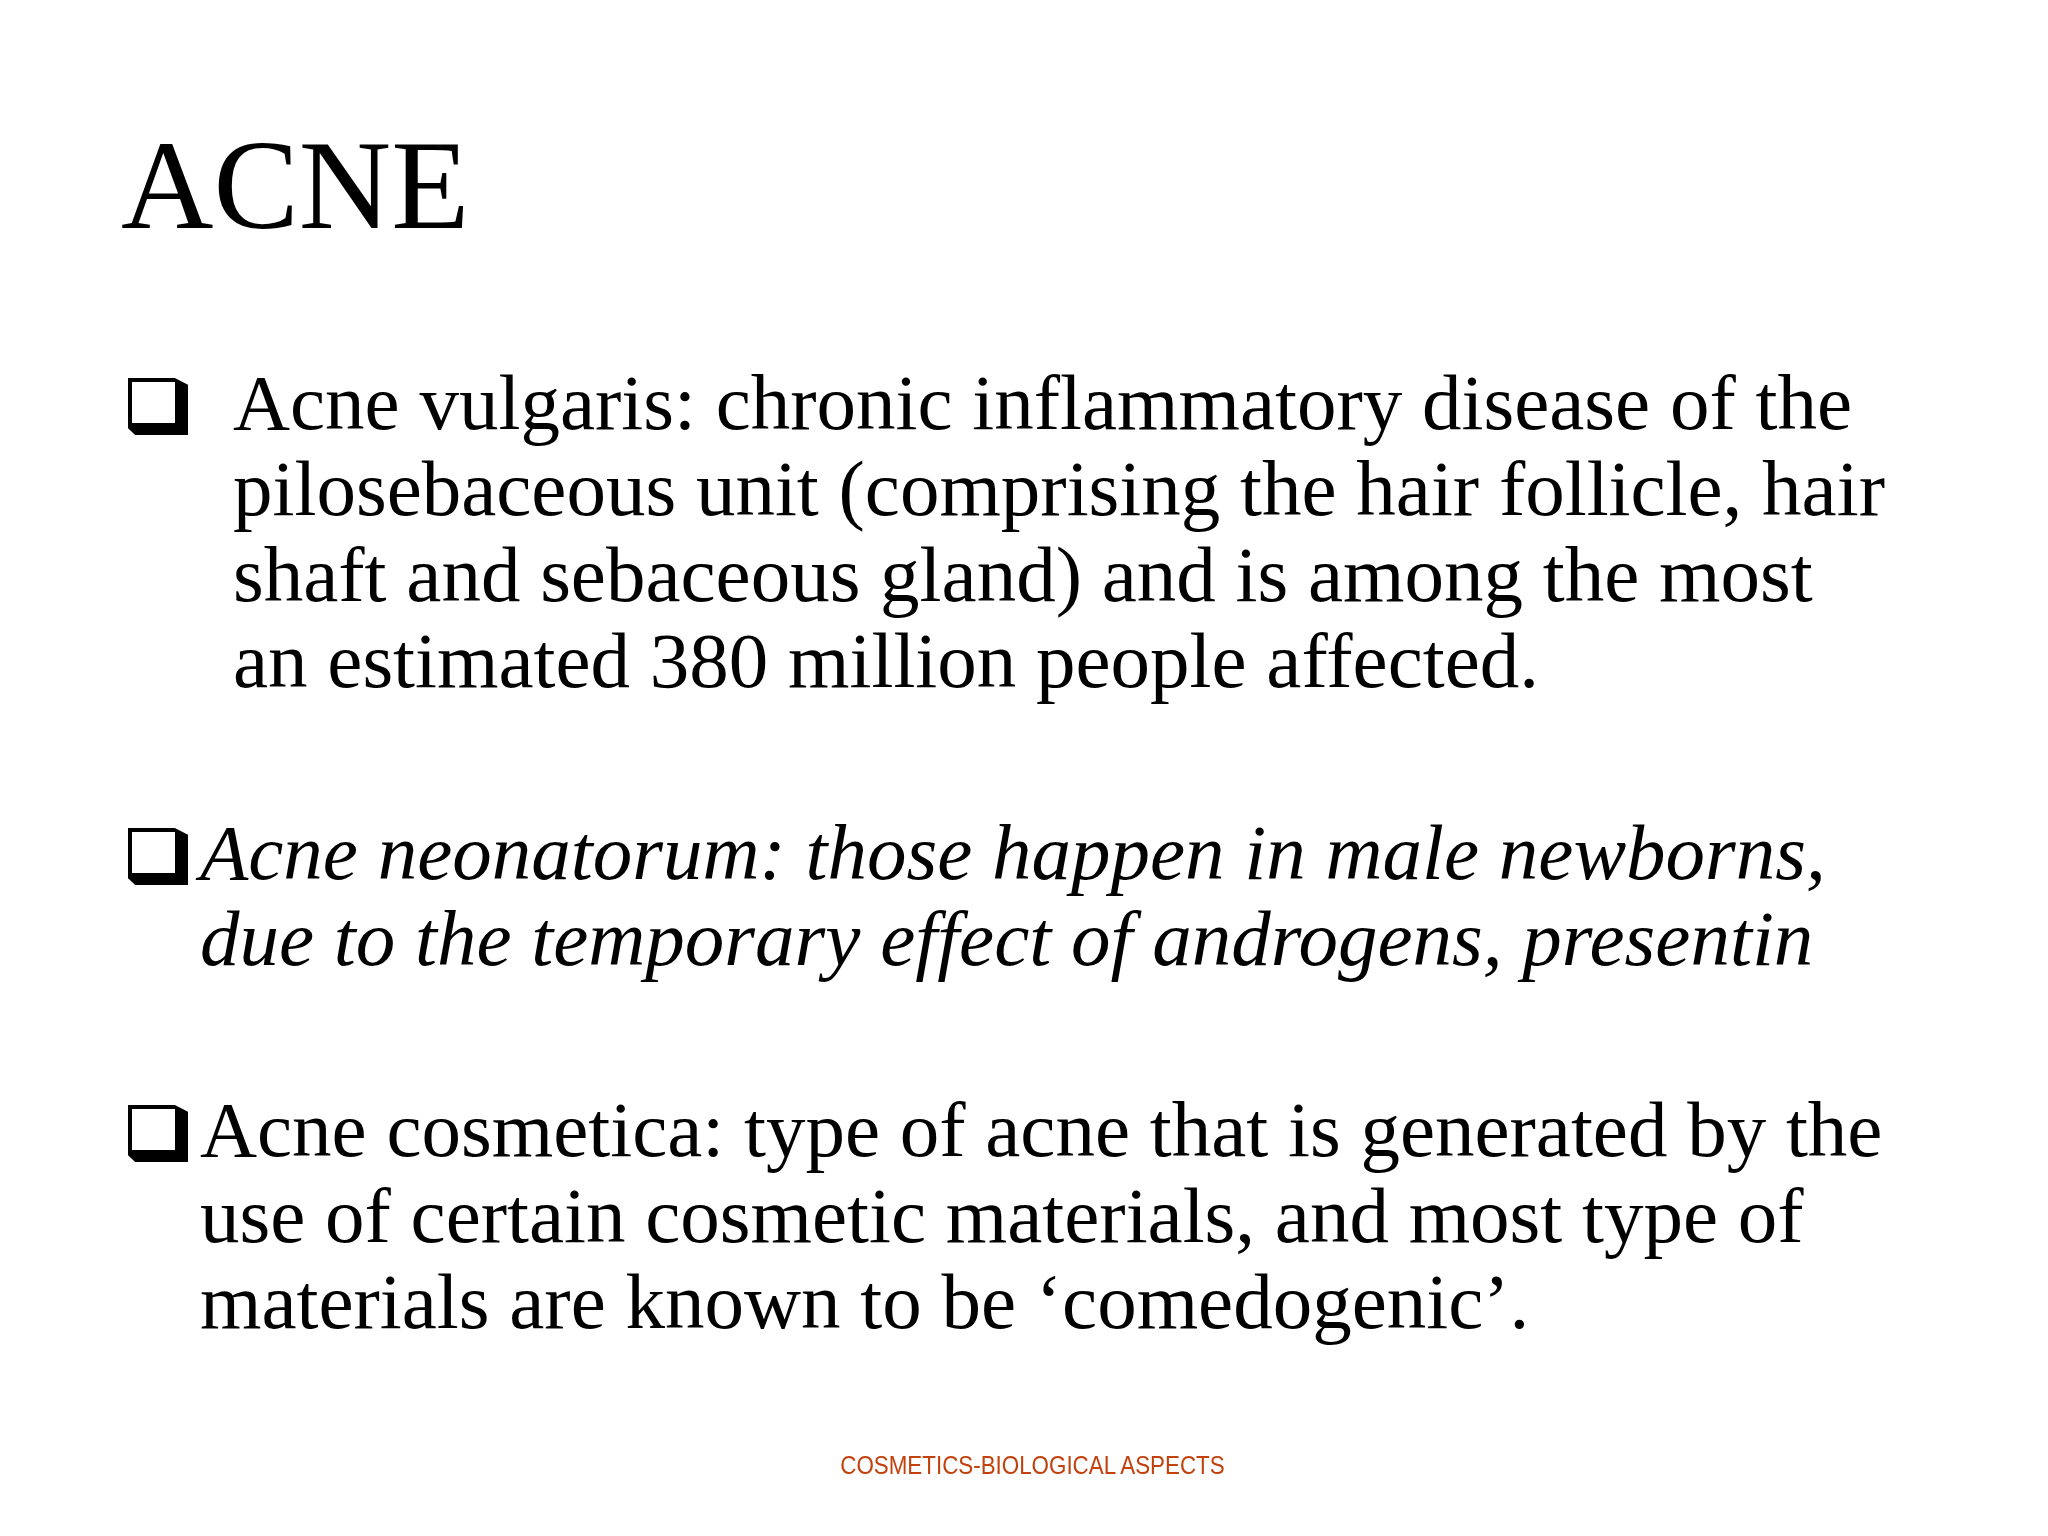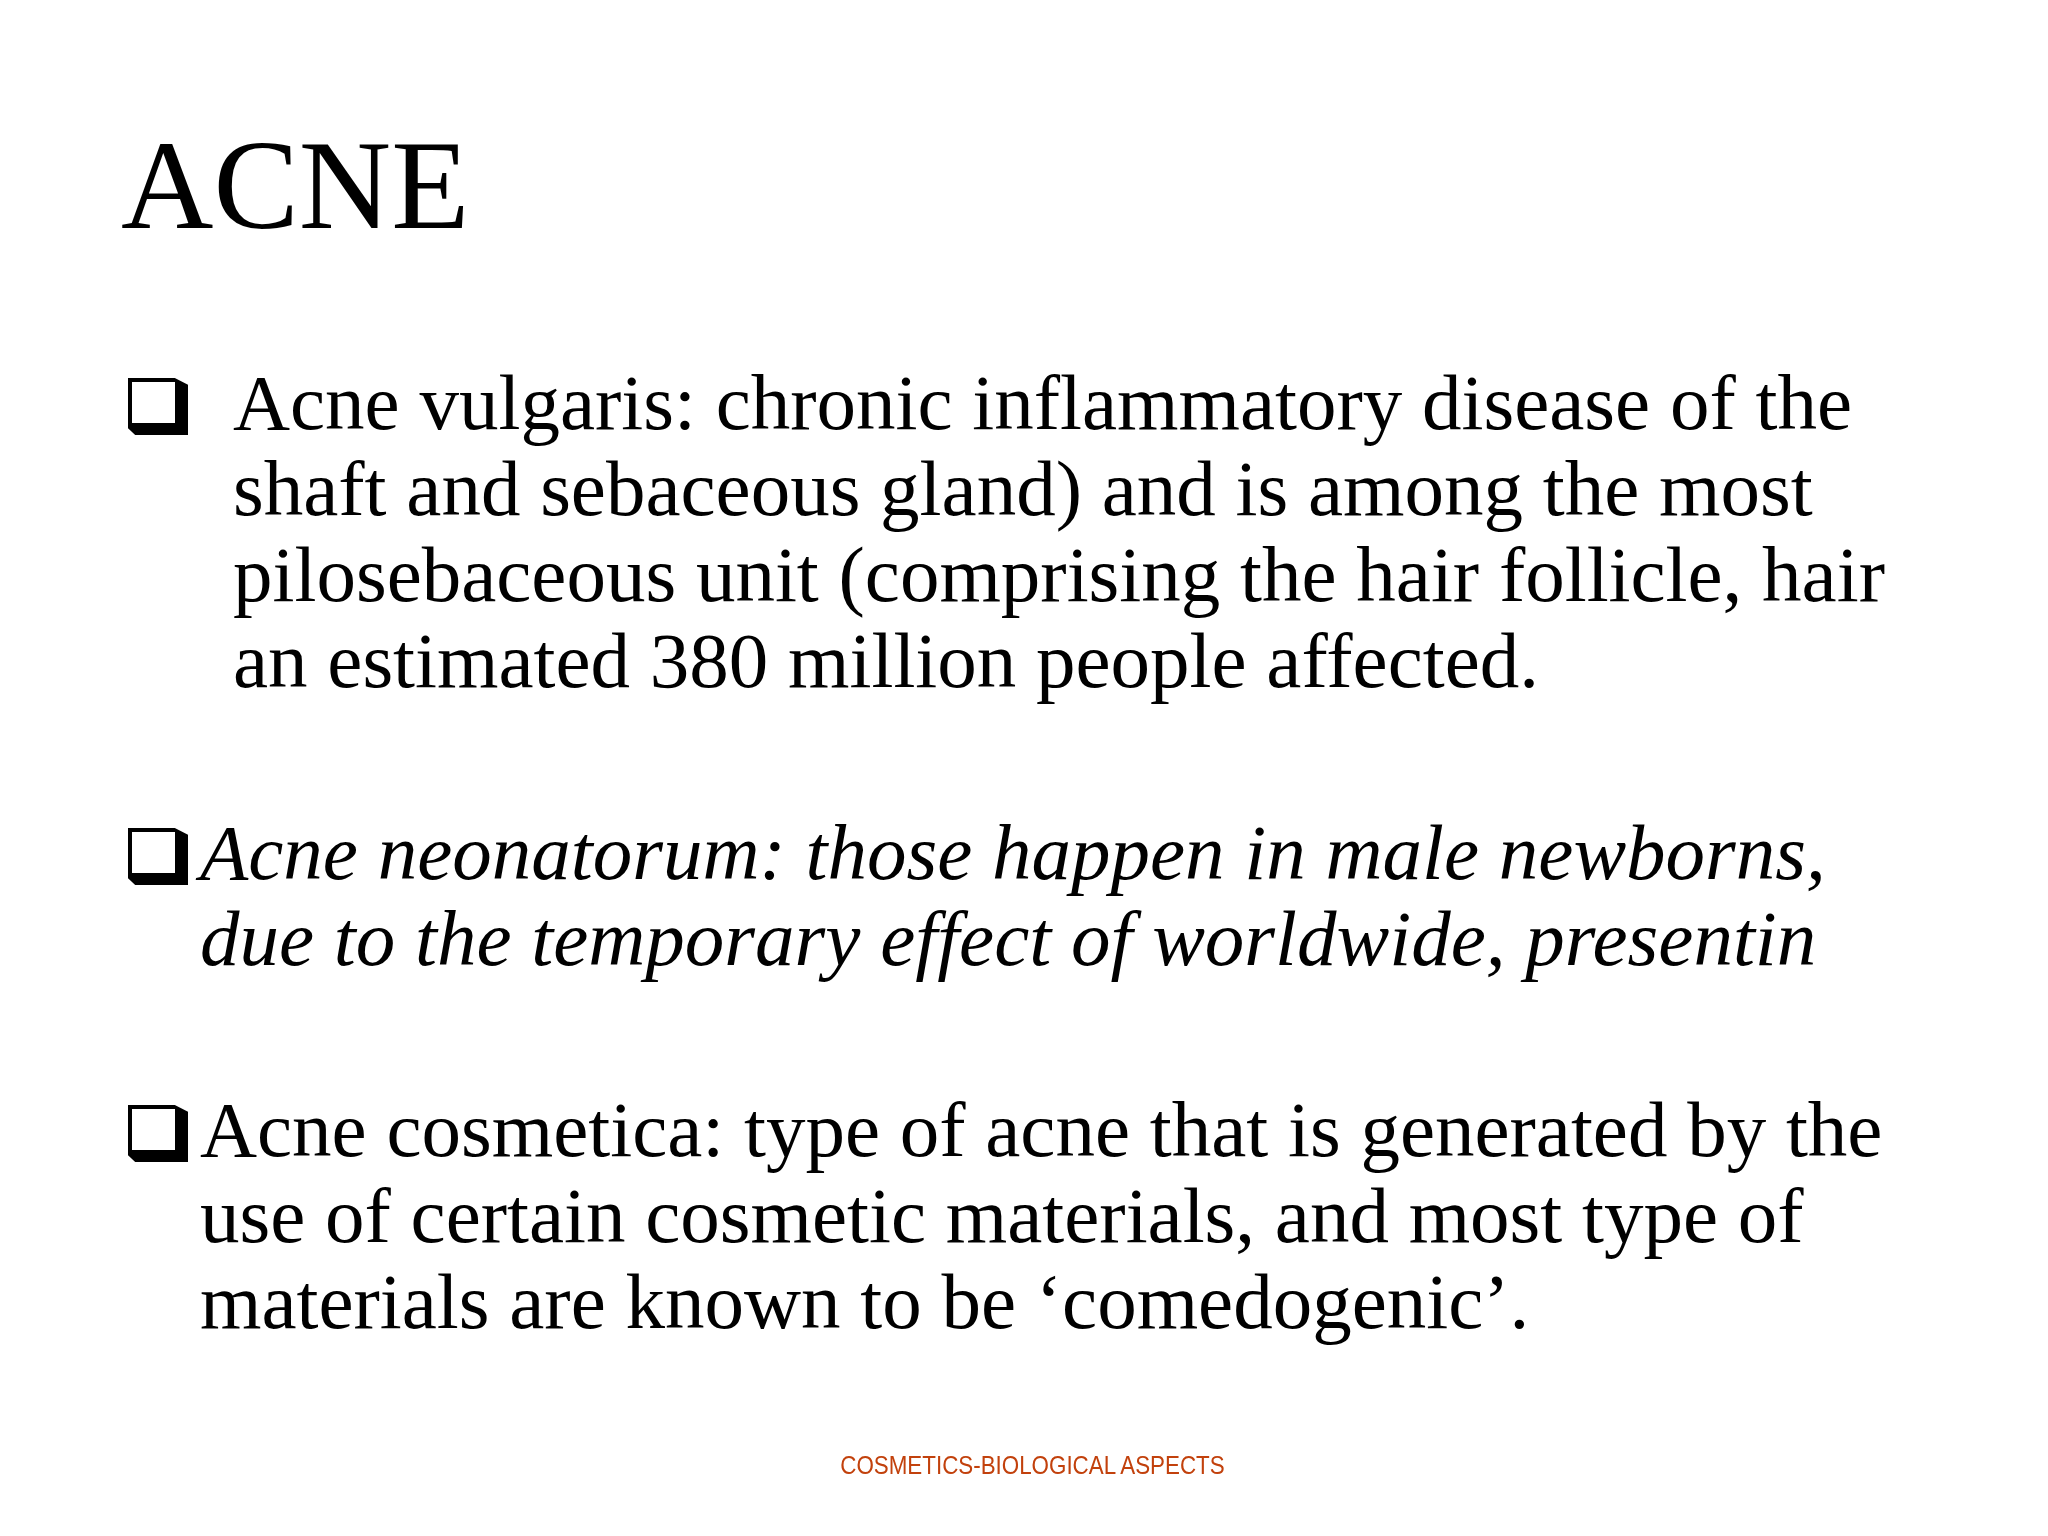--- a/index.html
+++ b/index.html
@@ -108,34 +108,34 @@
 
   <ul class="bullets">
 
     <li class="bullet" style="top:378px;">
       <span class="bullet-icon" style="top:0;">
         <span class="outer"></span>
           <span class="inner"></span>
       </span>
       <p class="bullet-text" style="top:-18px;margin-left:33px;">
         <span class="line">Acne vulgaris: chronic inflammatory disease of the</span>
+        <span class="line">pilosebaceous unit (comprising the hair follicle, hair</span>
         <span class="line">shaft and sebaceous gland) and is among the most</span>
-        <span class="line">pilosebaceous unit (comprising the hair follicle, hair</span>
         <span class="line">an estimated 380 million people affected.</span>
       </p>
     </li>
 
     <li class="bullet" style="top:828px;">
       <span class="bullet-icon" style="top:0;">
         <span class="outer"></span>
           <span class="inner"></span>
       </span>
       <p class="bullet-text" style="top:-18px;font-style:italic;">
         <span class="line">Acne neonatorum: those happen in male newborns,</span>
-        <span class="line">due to the temporary effect of worldwide, presentin</span>
+        <span class="line">due to the temporary effect of androgens, presentin</span>
       </p>
     </li>
 
     <li class="bullet" style="top:1105px;">
       <span class="bullet-icon" style="top:0;">
         <span class="outer"></span>
           <span class="inner"></span>
       </span>
       <p class="bullet-text" style="top:-18px;">
         <span class="line">Acne cosmetica: type of acne that is generated by the</span>

